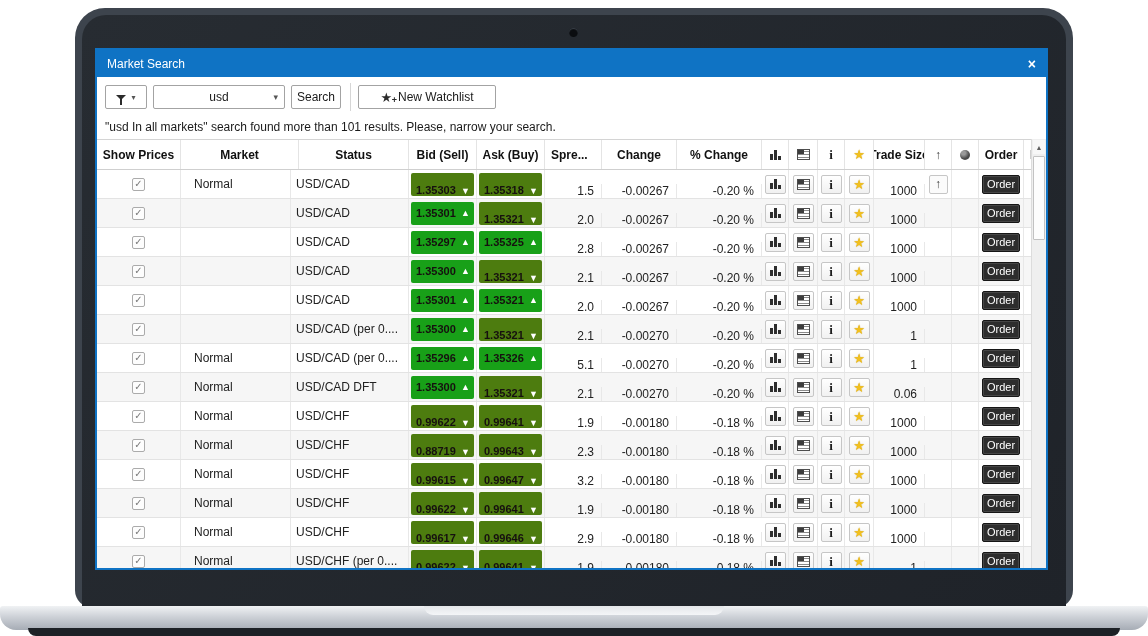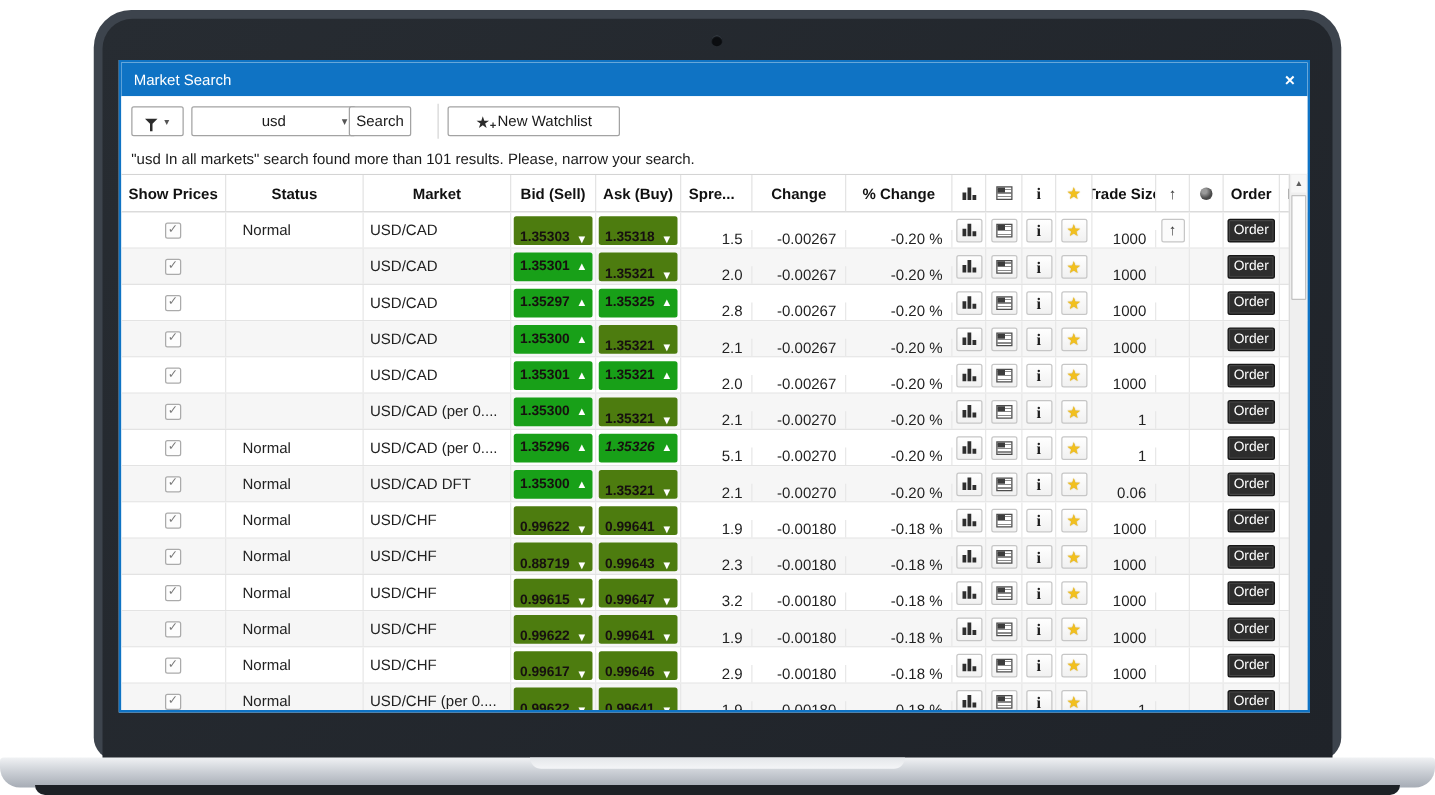--- a/index.html
+++ b/index.html
@@ -28,21 +28,21 @@
   .title-bar .title { color:#fff; font-size:12px; }
   .close-x { margin-left:auto; color:#fff; font-weight:bold; font-size:14px; line-height:14px; cursor:default; }
 
   .toolbar { position:relative; height:39px; background:#fff; }
   .tb-btn { position:absolute; top:8px; height:24px; background:#fff; border:1px solid #a3a3a3;
     border-radius:2px; display:flex; align-items:center; justify-content:center; font-size:12px; color:#1a1a1a; }
   .btn-filter { left:8px; width:42px; gap:5px; }
   .btn-filter .caret { font-size:8px; color:#555; }
   .combo { left:56px; width:132px; justify-content:center; padding:0 8px; }
   .combo .caret { position:absolute; right:6px; font-size:9px; color:#555; }
-  .btn-search { left:182px; width:50px; }
+  .btn-search { left:194px; width:50px; }
   .tb-sep { position:absolute; left:253px; top:6px; width:1px; height:28px; background:#d6d6d6; }
   .btn-watchlist { left:261px; width:138px; gap:6px; }
   .wl-star { position:relative; font-size:13px; color:#2b2b2b; line-height:13px; }
   .wl-star .plus { position:absolute; right:-5px; bottom:-3px; font-size:9px; font-weight:bold; color:#2b2b2b; }
 
   .message-row { height:23px; line-height:22px; padding-left:8px; font-size:12px; color:#1a1a1a; background:#fff; }
 
   
   .table-wrap { position:relative; height:433px; overflow:hidden; }
   .thead { display:flex; height:31px; border-top:1px solid #d4d4d4; border-bottom:1px solid #cfcfcf; background:#fff;text-align:center; }
@@ -136,22 +136,22 @@
         <span class="wl-star"><span>★</span><span class="plus">+</span></span>
         <span>New Watchlist</span>
       </div>
     </div>
 
     <div class="message-row">"usd In all markets" search found more than 101 results. Please, narrow your search.</div>
 
     <div class="table-wrap">
       <div class="thead">
         <div class="hcell c-show">Show Prices</div>
+        <div class="hcell c-market">Market</div>
         <div class="hcell c-status">Status</div>
-        <div class="hcell c-market">Market</div>
         <div class="hcell c-bid">Bid (Sell)</div>
         <div class="hcell c-ask">Ask (Buy)</div>
         <div class="hcell c-spread left">Spre...</div>
         <div class="hcell c-change">Change</div>
         <div class="hcell c-pct">% Change</div>
         <div class="hcell c-ico">
             <span class="gi-bars">
               <i></i>
               <i></i>
               <i></i>
@@ -504,21 +504,21 @@
               <span class="checkbox">✓</span>
             </div>
             <div class="cell c-status pad-l">Normal</div>
             <div class="cell c-market">USD/CAD (per 0....</div>
             <div class="cell c-bid" style="padding: 0px;">
               <span class="pill up">
                 <span>1.35296</span>
                 <span class="arr">▲</span>
               </span>
             </div>
-            <div class="cell c-ask" style="padding: 0px; font-style: italic;">
+            <div class="cell c-ask" style="padding: 0px;">
               <span class="pill up">
                 <span>1.35326</span>
                 <span class="arr">▲</span>
               </span>
             </div>
             <div class="cell c-spread num">5.1</div>
             <div class="cell c-change num">-0.00270</div>
             <div class="cell c-pct num">-0.20 %</div>
             <div class="cell c-ico center">
               <span class="ico-btn">

